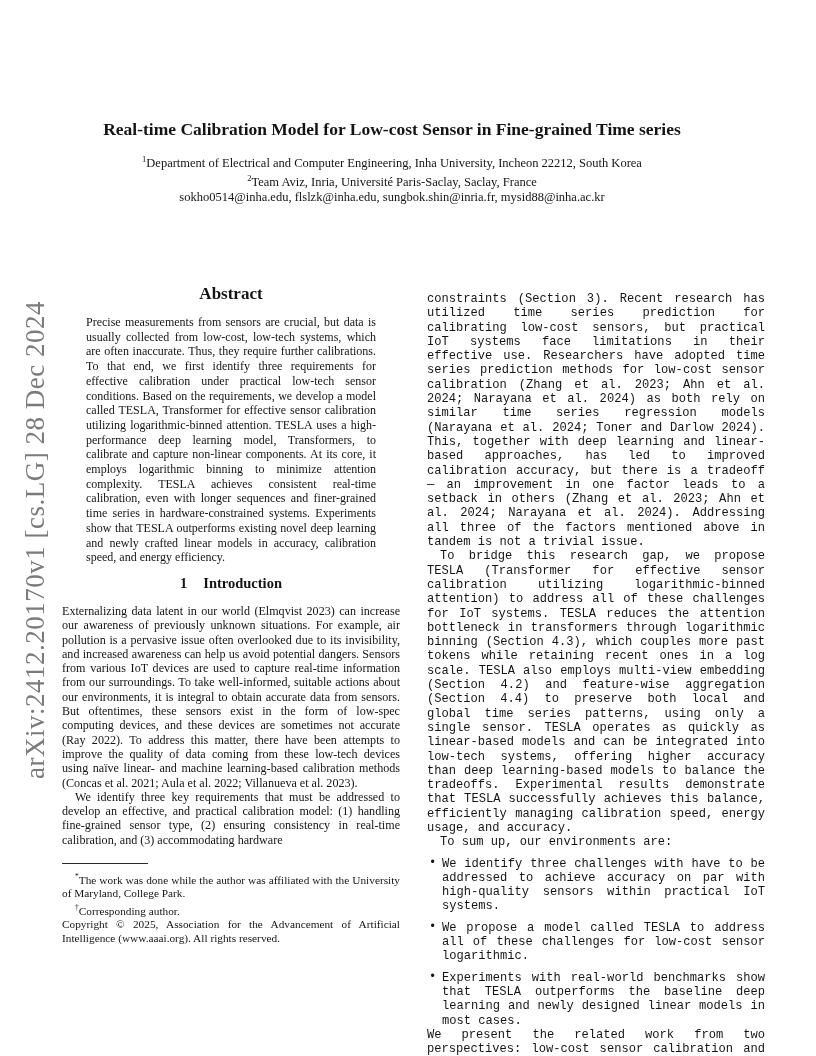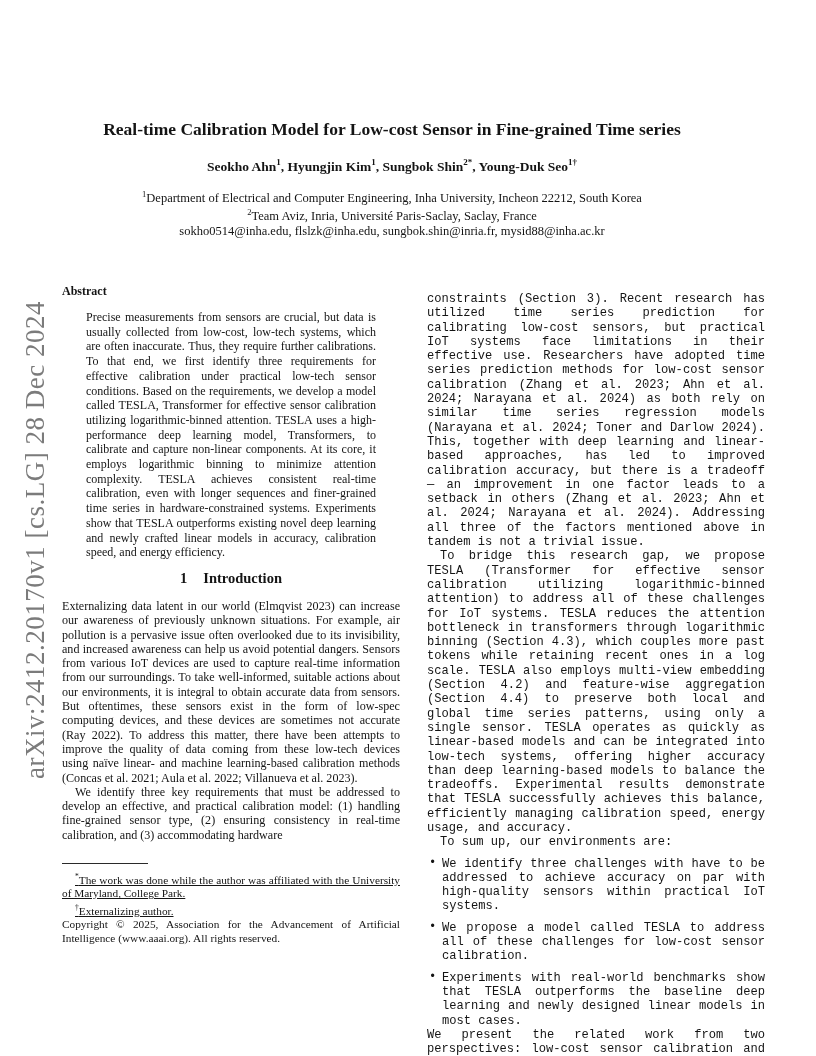--- a/index.html
+++ b/index.html
@@ -27,21 +27,21 @@
     top:119px; left:0; width:784px;
     text-align:center;
   }
   .title { font-size:17.5px; font-weight:bold; padding:0 70px; }
   .authors { margin-top:17px; font-size:13.5px; font-weight:bold; }
   .authors sup { font-size:9px; font-weight:bold; }
   .affils { margin-top:12px; font-size:12.5px; line-height:14.6px; }
   .affils sup { font-size:8.5px; }
   .col-left  { position:absolute; left:62px;  top:284px; width:338px; }
   .col-right { position:absolute; left:427px; top:292px; width:338px;font-family:Liberation Mono, monospace; }
-  .abstract-head { text-align:left; font-weight:bold; font-size:12px; margin-bottom:11px; }
+  .abstract-head { text-align:center; font-weight:bold; font-size:17px; margin-bottom:11px; }
   .abstract-body {
     margin:4px 24px;
     text-align:justify;
     font-size:12px; line-height:14.7px;
   }
   .section-head {
     text-align:center; font-weight:bold; font-size:14.5px;
     margin-top:10px; margin-bottom:12px;
   }
   .section-head .sec-num { margin-right:16px; }
@@ -59,66 +59,60 @@
     text-align:justify;
   }
   .bullet-item::before {
     content:"\2022";
     position:absolute; left:2px; top:-1px;
   }
   .footnotes { position:absolute; left:62px; top:863px; width:338px; }
   .fn-rule { width:86px; border-top:1.2px solid #2a2a2a; margin-bottom:6px; }
   .fn { font-size:11.3px; line-height:13.5px; text-align:justify; }
   .fn sup { font-size:7.5px; }
-  .fn.fn-indent { text-indent:13px;text-decoration:underline; }
+  .fn.fn-indent { text-indent:13px; }
 </style>
 </head>
 <body>
 
 <div class="page">
 
   <div class="watermark">arXiv:2412.20170v1  [cs.LG]  28 Dec 2024</div>
 
   <div class="header">
     <div class="title">Real-time Calibration Model for Low-cost Sensor in Fine-grained Time series</div>
-    <div class="authors">
-      <span>Seokho Ahn</span><sup>1</sup><span>, </span>
-      <span>Hyungjin Kim</span><sup>1</sup><span>, </span>
-      <span>Sungbok Shin</span><sup>2*</sup><span>, </span>
-      <span>Young-Duk Seo</span><sup>1†</sup>
-    </div>
     <div class="affils">
       <div><sup>1</sup><span>Department of Electrical and Computer Engineering, Inha University, Incheon 22212, South Korea</span></div>
       <div><sup>2</sup><span>Team Aviz, Inria, Université Paris-Saclay, Saclay, France</span></div>
       <div>sokho0514@inha.edu, flslzk@inha.edu, sungbok.shin@inria.fr, mysid88@inha.ac.kr</div>
     </div>
   </div>
 
   <div class="col-left">
     <div class="abstract-head">Abstract</div>
     <div class="abstract-body">Precise measurements from sensors are crucial, but data is usually collected from low-cost, low-tech systems, which are often inaccurate. Thus, they require further calibrations. To that end, we first identify three requirements for effective calibration under practical low-tech sensor conditions. Based on the requirements, we develop a model called TESLA, Transformer for effective sensor calibration utilizing logarithmic-binned attention. TESLA uses a high-performance deep learning model, Transformers, to calibrate and capture non-linear components. At its core, it employs logarithmic binning to minimize attention complexity. TESLA achieves consistent real-time calibration, even with longer sequences and finer-grained time series in hardware-constrained systems. Experiments show that TESLA outperforms existing novel deep learning and newly crafted linear models in accuracy, calibration speed, and energy efficiency.</div>
     <div class="section-head">
       <span class="sec-num">1</span><span>Introduction</span>
     </div>
     <p class="body">Externalizing data latent in our world (Elmqvist 2023) can increase our awareness of previously unknown situations. For example, air pollution is a pervasive issue often overlooked due to its invisibility, and increased awareness can help us avoid potential dangers. Sensors from various IoT devices are used to capture real-time information from our surroundings. To take well-informed, suitable actions about our environments, it is integral to obtain accurate data from sensors. But oftentimes, these sensors exist in the form of low-spec computing devices, and these devices are sometimes not accurate (Ray 2022). To address this matter, there have been attempts to improve the quality of data coming from these low-tech devices using naïve linear- and machine learning-based calibration methods (Concas et al. 2021; Aula et al. 2022; Villanueva et al. 2023).</p>
     <p class="body indent">We identify three key requirements that must be addressed to develop an effective, and practical calibration model: (1) handling fine-grained sensor type, (2) ensuring consistency in real-time calibration, and (3) accommodating hardware</p>
   </div>
 
   <div class="footnotes">
     <div class="fn-rule"></div>
     <div class="fn fn-indent"><sup>*</sup><span>The work was done while the author was affiliated with the University of Maryland, College Park.</span></div>
-    <div class="fn fn-indent"><sup>†</sup><span>Externalizing author.</span></div>
+    <div class="fn fn-indent"><sup>†</sup><span>Corresponding author.</span></div>
     <div class="fn">Copyright © 2025, Association for the Advancement of Artificial Intelligence (www.aaai.org). All rights reserved.</div>
   </div>
 
   <div class="col-right">
     <p class="body">constraints (Section 3). Recent research has utilized time series prediction for calibrating low-cost sensors, but practical IoT systems face limitations in their effective use. Researchers have adopted time series prediction methods for low-cost sensor calibration (Zhang et al. 2023; Ahn et al. 2024; Narayana et al. 2024) as both rely on similar time series regression models (Narayana et al. 2024; Toner and Darlow 2024). This, together with deep learning and linear-based approaches, has led to improved calibration accuracy, but there is a tradeoff — an improvement in one factor leads to a setback in others (Zhang et al. 2023; Ahn et al. 2024; Narayana et al. 2024). Addressing all three of the factors mentioned above in tandem is not a trivial issue.</p>
     <p class="body indent">To bridge this research gap, we propose TESLA (Transformer for effective sensor calibration utilizing logarithmic-binned attention) to address all of these challenges for IoT systems. TESLA reduces the attention bottleneck in transformers through logarithmic binning (Section 4.3), which couples more past tokens while retaining recent ones in a log scale. TESLA also employs multi-view embedding (Section 4.2) and feature-wise aggregation (Section 4.4) to preserve both local and global time series patterns, using only a single sensor. TESLA operates as quickly as linear-based models and can be integrated into low-tech systems, offering higher accuracy than deep learning-based models to balance the tradeoffs. Experimental results demonstrate that TESLA successfully achieves this balance, efficiently managing calibration speed, energy usage, and accuracy.</p>
     <p class="body indent">To sum up, our environments are:</p>
     <div class="bullet-list">
       <div class="bullet-item">We identify three challenges with have to be addressed to achieve accuracy on par with high-quality sensors within practical IoT systems.</div>
-      <div class="bullet-item">We propose a model called TESLA to address all of these challenges for low-cost sensor calibration.</div>
+      <div class="bullet-item">We propose a model called TESLA to address all of these challenges for low-cost sensor logarithmic.</div>
       <div class="bullet-item">Experiments with real-world benchmarks show that TESLA outperforms the baseline deep learning and newly designed linear models in most cases.</div>
     </div>
     <p class="body">We present the related work from two perspectives: low-cost sensor calibration and short-term time series prediction.</p>
   </div>
 
 </div>
 
 </body></html>

